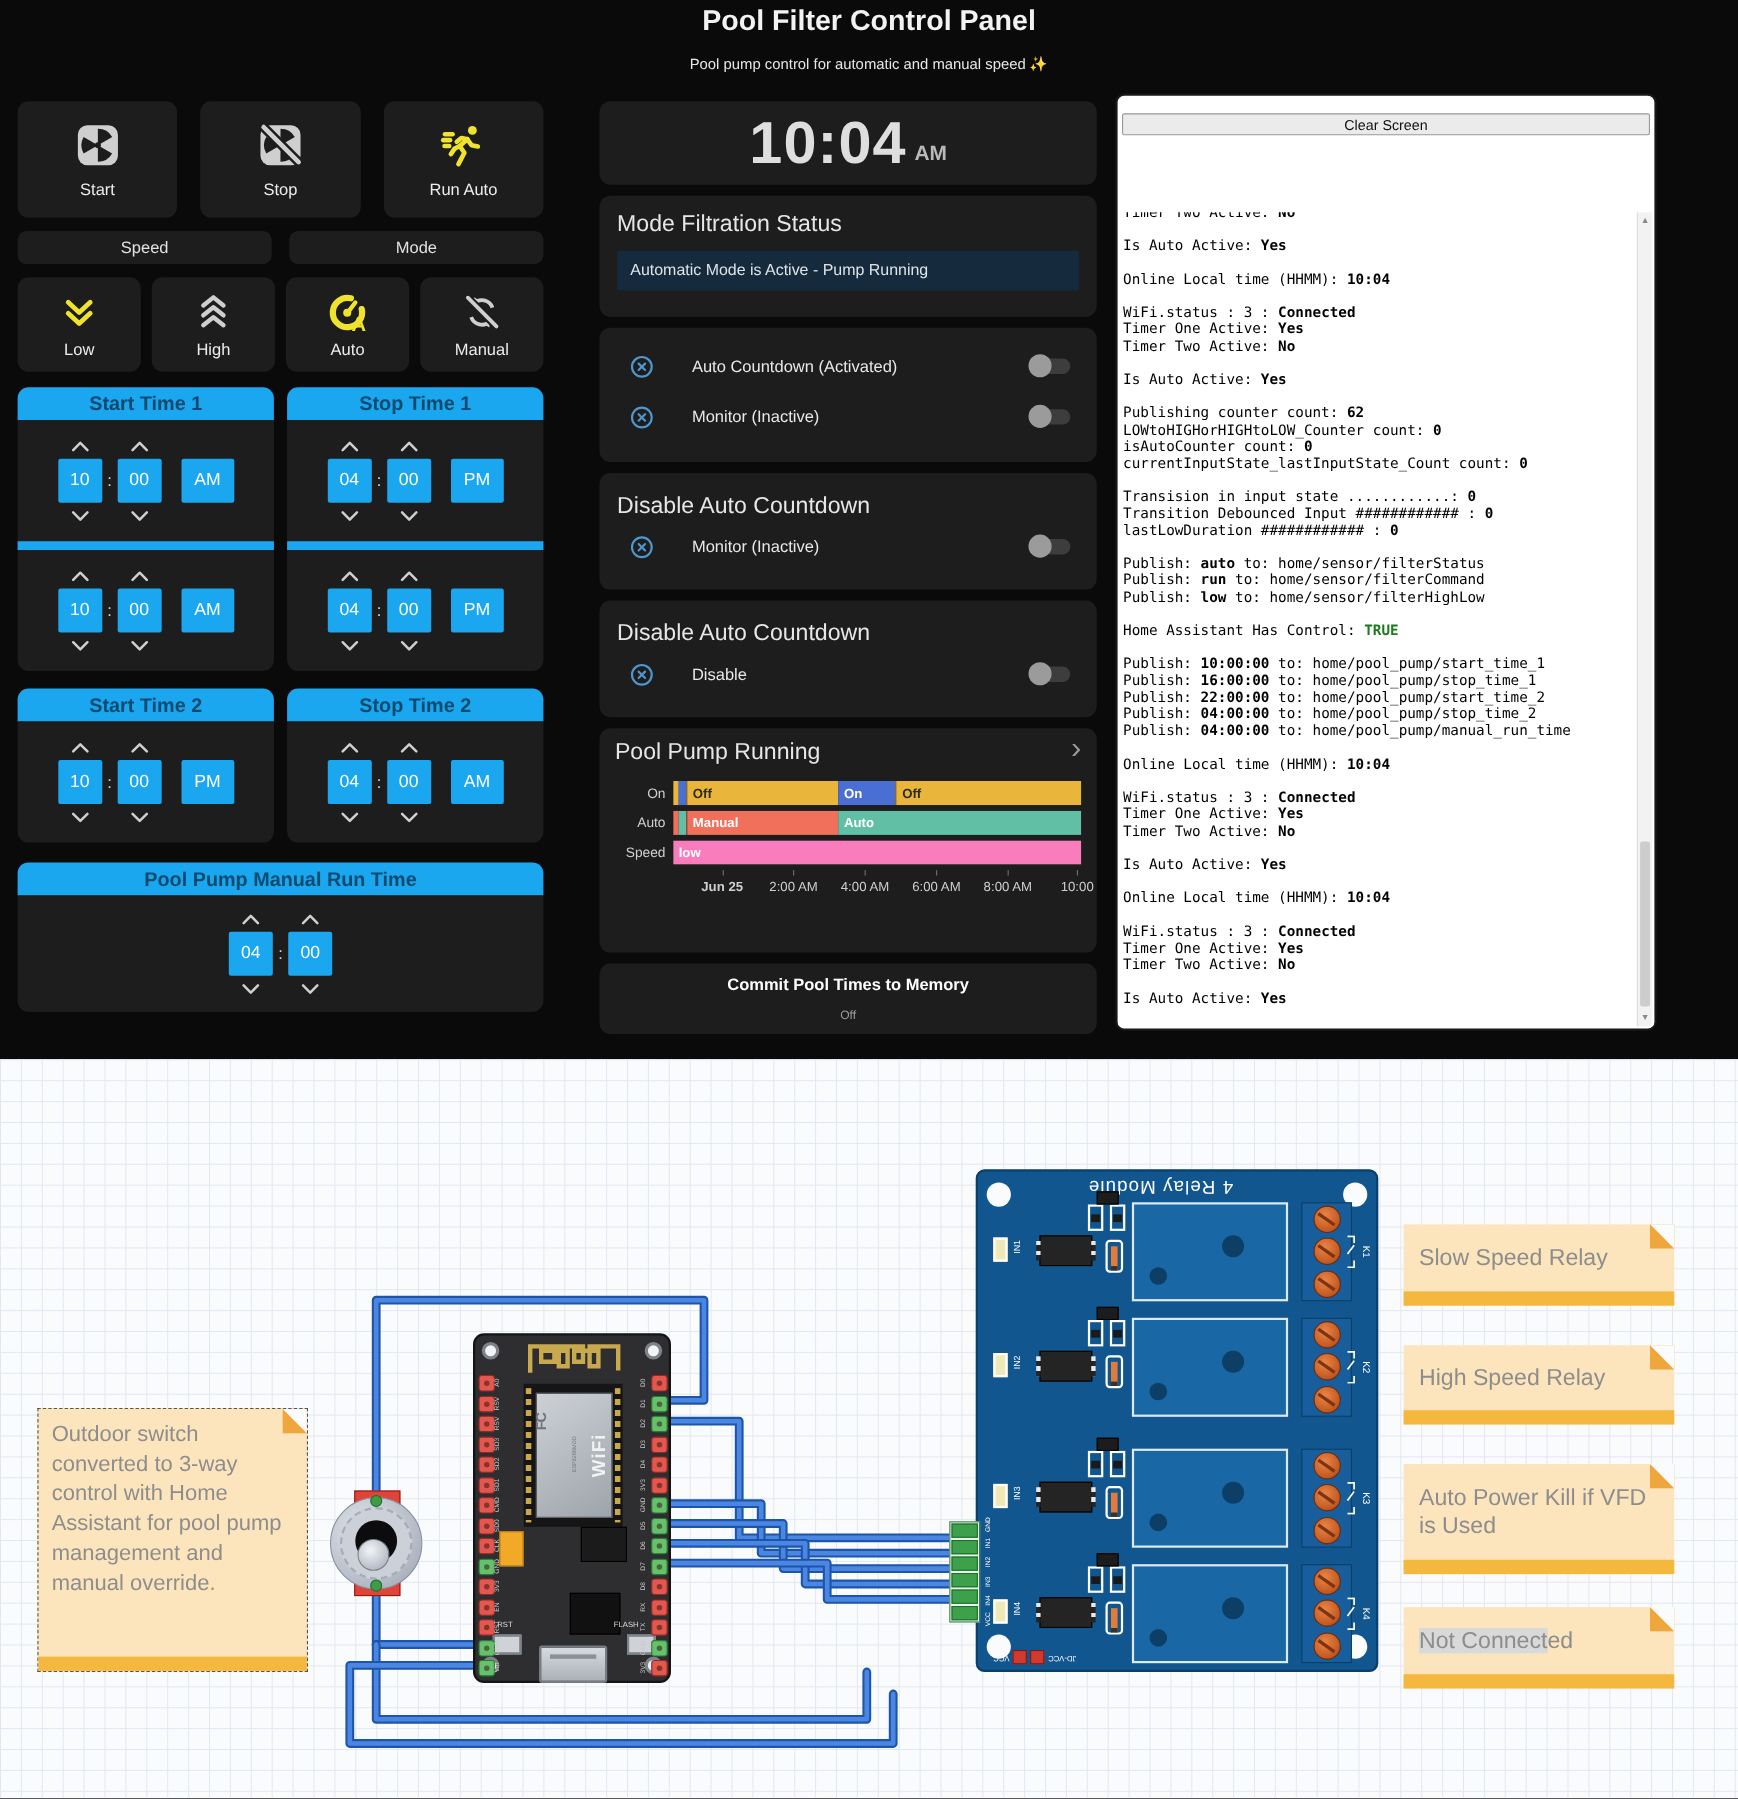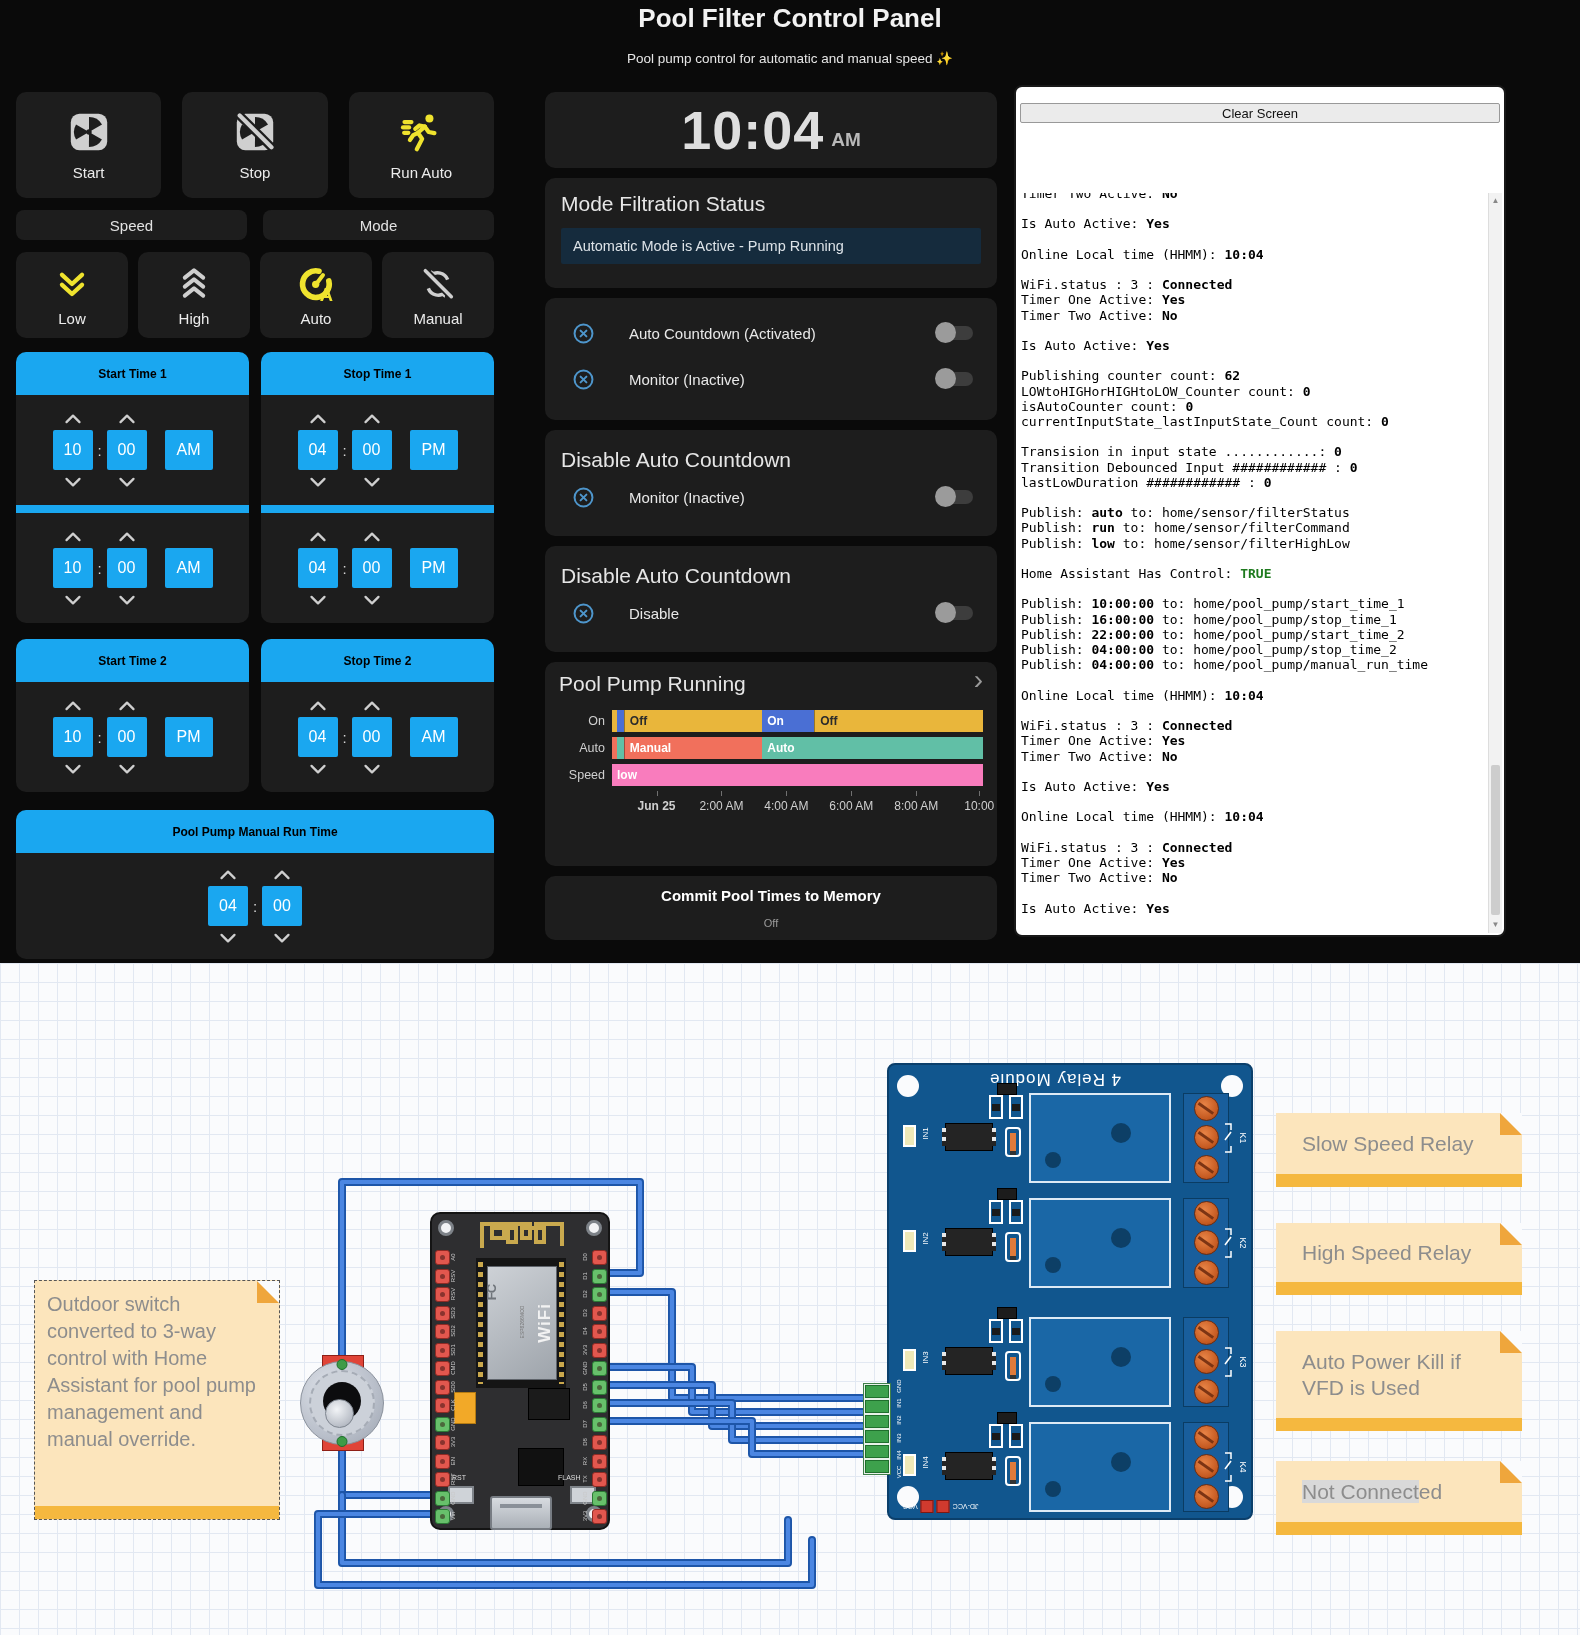--- a/index.html
+++ b/index.html
@@ -15,21 +15,21 @@
   .pcard{height:106px;gap:9px;}
   .pcard svg{width:46px;height:46px;display:block;}
   .plabel,.mlabel{font-size:15px;color:#ececec;}
   .row.groups{gap:16px;margin-bottom:12px;}
   .pill{flex:1;height:30px;background:#1d1d1d;border-radius:8px;color:#e2e2e2;font-size:15px;display:flex;align-items:center;justify-content:center;}
   .row.modes{gap:10px;margin-bottom:14px;}
   .mcard{height:86px;gap:6px;}
   .mcard svg{width:40px;height:40px;display:block;}
   .pickers{display:flex;gap:12px;}
   .picker-col{flex:1;min-width:0;}
-  .phead{height:43px;background:#1aa7f0;border-radius:10px 10px 0 0;color:#000000;font-size:12px;font-weight:700;display:flex;align-items:center;justify-content:center;}
+  .phead{height:30px;background:#1aa7f0;border-radius:10px 10px 0 0;color:#0c4a6e;font-size:18px;font-weight:700;display:flex;align-items:center;justify-content:center;}
   .picker-col .phead.later{margin-top:16px;}
   .pbody{background:#1d1d1d;height:110px;border-radius:0 0 10px 10px;display:flex;align-items:center;justify-content:center;}
   .pbody.flat{border-radius:0;}
   .pbar{height:8px;background:#1aa7f0;}
   #manual-picker{margin-top:18px;}
   #manual-picker .pbody{height:106px;}
   .spin-grid{display:grid;grid-template-columns:40px 14px 40px 18px 48px;grid-template-rows:24px 40px 24px;align-items:center;justify-items:center;}
   .spin-grid.nomer{grid-template-columns:40px 14px 40px;}
   .sg-chev{width:24px;height:16px;cursor:pointer;display:flex;align-items:center;justify-content:center;}
   .sg-chev svg{width:20px;height:13px;display:block;}
@@ -89,21 +89,21 @@
   .diagram{position:absolute;top:963px;left:0;width:1580px;height:672px;background-color:#fafbfd;
     background-image:linear-gradient(#e2e8f2 1px,transparent 1px),linear-gradient(90deg,#e2e8f2 1px,transparent 1px);
     background-size:19px 19px;}
   .wires{position:absolute;left:0;top:0;width:1580px;height:672px;pointer-events:none;}
   .wo{fill:none;stroke:#1d55a8;stroke-width:8;stroke-linecap:round;stroke-linejoin:round;}
   .wi{fill:none;stroke:#4b86e2;stroke-width:4.2;stroke-linecap:round;stroke-linejoin:round;}
   .note{position:absolute;background:#fce5bc;color:#8d8d8d;}
   .note::before{content:"";position:absolute;top:0;right:0;border-style:solid;border-width:0 22px 22px 0;border-color:#fafbfd #fafbfd #efa63c #efa63c;}
   .note::after{content:"";position:absolute;left:0;right:0;bottom:0;height:13px;background:#f5b83f;}
   .note-left{left:34px;top:317px;width:246px;height:240px;border:1px dashed #555;font-size:20px;line-height:27px;padding:10px 12px 24px;box-sizing:border-box;}
-  .nright{left:1276px;width:246px;font-size:21px;line-height:26px;padding:10px 26px 22px;box-sizing:border-box;display:flex;align-items:center;}
+  .nright{left:1276px;width:246px;font-size:21px;line-height:26px;padding:10px 14px 22px;box-sizing:border-box;display:flex;align-items:center;}
   .hl{background:#d9d9d9;}
   
   .sw-wrap{position:absolute;left:300px;top:398px;width:84px;height:84px;cursor:pointer;}
   .sw-tab{position:absolute;left:22px;width:40px;height:16px;background:#e04438;border:1px solid #8f1f16;}
   .sw-tab.t{top:-6px;}.sw-tab.b{bottom:-6px;}
   .sw-outer{position:absolute;left:0;top:0;right:0;bottom:0;border-radius:50%;background:radial-gradient(circle at 35% 35%,#dfe3ea,#b9bfca 60%,#9aa1ad);border:1px solid #8a919c;}
   .sw-ring{position:absolute;left:9px;top:9px;right:9px;bottom:9px;border-radius:50%;background:#ccd1d9;border:2px dashed #a6acb6;}
   .sw-core{position:absolute;left:23px;top:21px;width:38px;height:38px;border-radius:50%;background:#0c0c0e;}
   .sw-lever{position:absolute;left:25px;top:38px;width:27px;height:27px;border-radius:50%;background:radial-gradient(circle at 40% 35%,#f2f4f7,#b9bec7 70%,#8f96a1);border:1px solid #7e858f;}
   .sw-dot{position:absolute;left:50%;transform:translateX(-50%);width:9px;height:9px;border-radius:50%;background:#3f9b47;border:1px solid #1d6f2a;}

